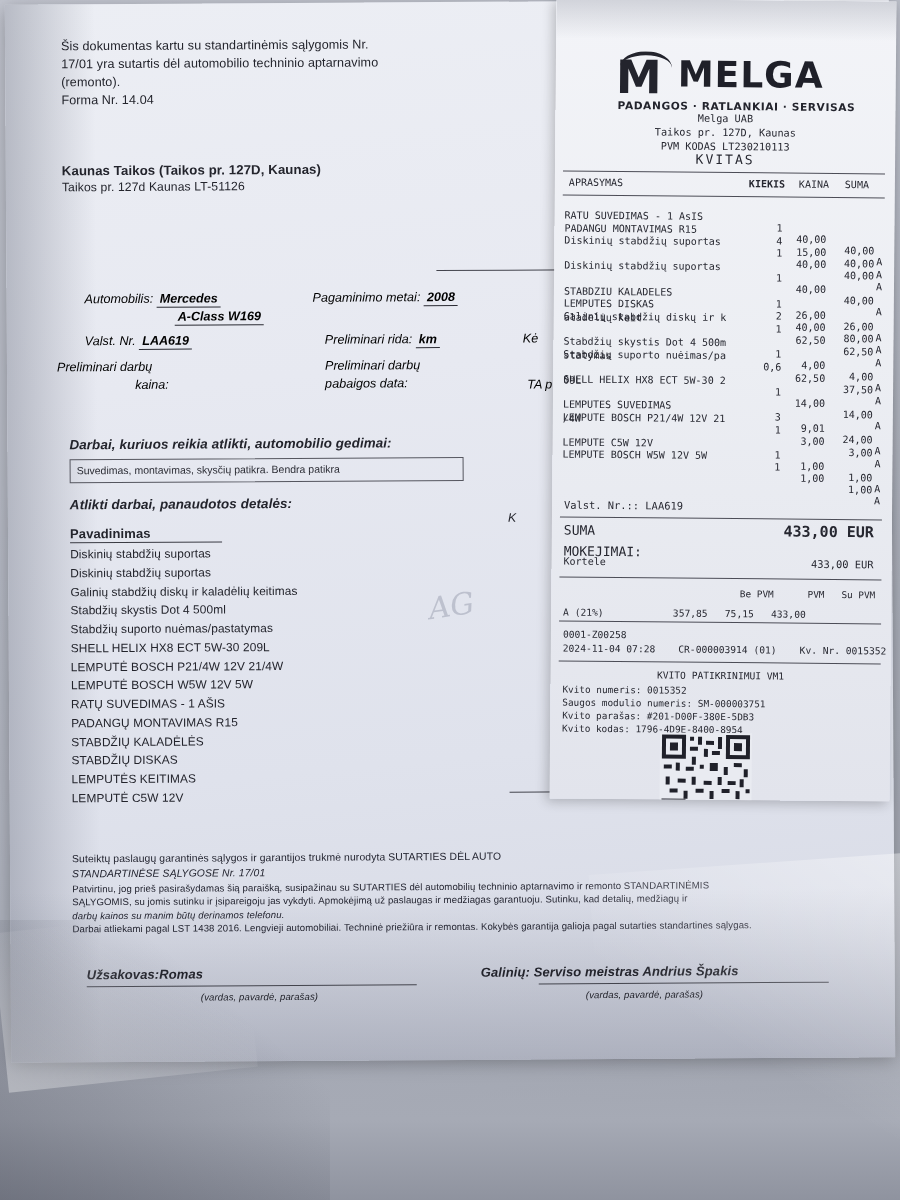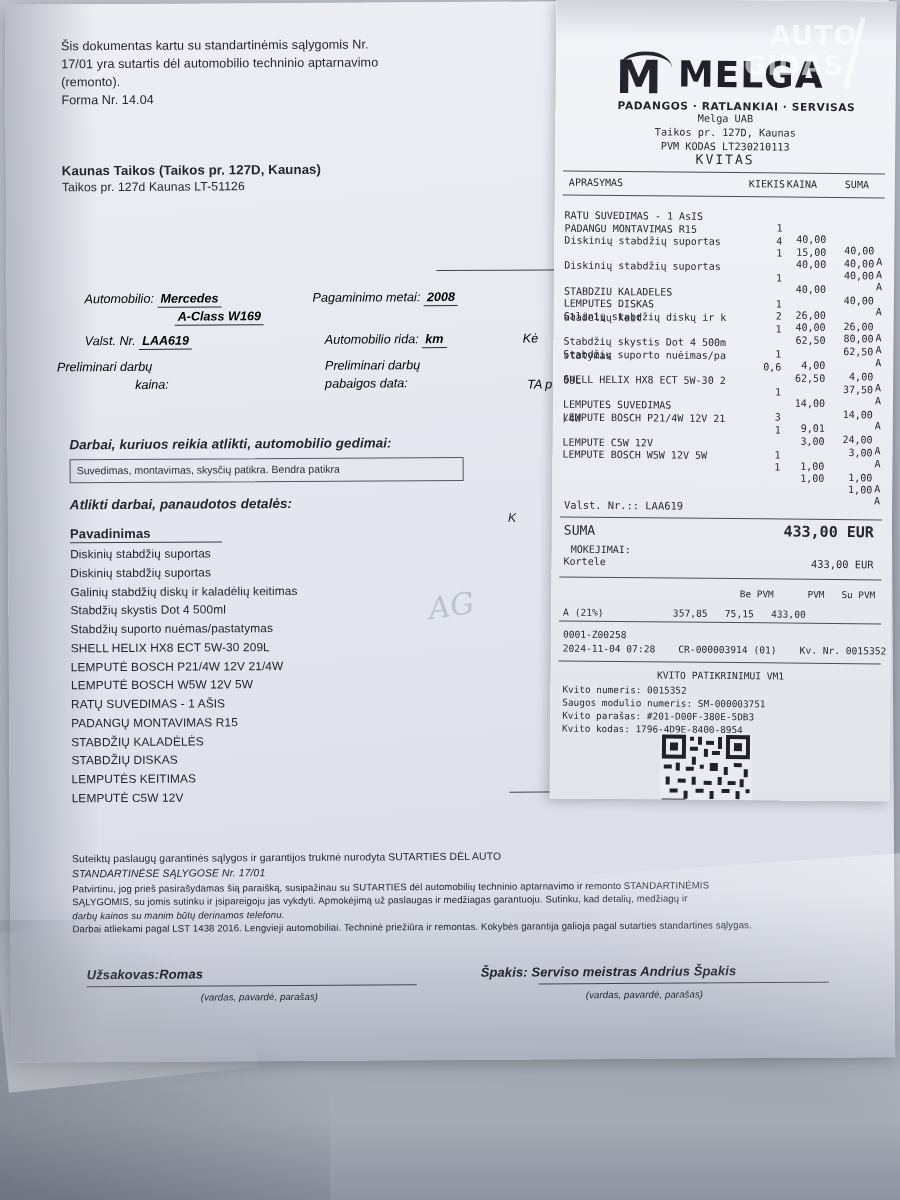--- a/index.html
+++ b/index.html
@@ -151,21 +151,21 @@
   #items-r .row .q { position:absolute; left: 190px; text-align:right; width: 28px;}
   #items-r .row .p { position:absolute; left: 222px; text-align:right; width: 40px;}
   #items-r .row .s { position:absolute; left: 266px; text-align:right; width: 44px;}
   #items-r .row .t { position:absolute; left: 312px; }
   #items-r .cont { position: relative; height: 12.6px; white-space: pre; }
 
   #plate { position:absolute; left: 12px; top: 500px; font-size: 10.4px;}
   #hr3 { position:absolute; left: 8px; top: 518px; width: 322px; border-bottom: 1px solid #4c4d57;}
   #suma-l { position:absolute; left: 12px; top: 524px; font-size: 13px;}
   #suma-v { position:absolute; right: 18px; top: 522px; font-size: 15px; font-weight: bold;}
-  #mok { position:absolute; left: 19px; top: 545px; font-size: 10px;}
+  #mok { position:absolute; left: 12px; top: 545px; font-size: 13px;}
   #mok2 { position:absolute; left: 12px; top: 557px; font-size: 10px;}
   #mok2v { position:absolute; right: 18px; top: 557px; font-size: 10.4px;}
   #hr4 { position:absolute; left: 8px; top: 578px; width: 322px; border-bottom: 1px solid #4c4d57;}
   #vat-h { position:absolute; right: 16px; top: 588px; font-size: 9.4px; white-space: pre; text-align:right;}
   #vat-r { position:absolute; left: 12px; top: 608px; font-size: 9.6px; white-space: pre;}
   #hr5 { position:absolute; left: 8px; top: 622px; width: 322px; border-bottom: 1px solid #4c4d57;}
   #meta1 { position:absolute; left: 12px; top: 630px; font-size: 9.6px;}
   #meta2 { position:absolute; left: 12px; top: 644px; font-size: 9.6px; white-space: pre;}
   #hr6 { position:absolute; left: 8px; top: 662px; width: 322px; border-bottom: 1px solid #4c4d57;}
   #verif-t { position:absolute; left: 0; top: 670px; width: 100%; text-align:center; font-size: 9.6px;}
@@ -244,36 +244,36 @@
       <div class="sub">Taikos pr. 127d Kaunas LT-51126</div>
     </div>
 
     <div class="doc-text it" id="order-right">
       <div>Užsako</div>
       <div>Te</div>
     </div>
     <div class="rule" style="left:430px; top:268px; width:150px;"></div>
 
     <div class="fld" style="left:78px; top:288px;">
-      <span class="lbl">Automobilio:</span>
+      <span class="lbl">Automobilis:</span>
       <span class="val">Mercedes</span>
     </div>
     <div class="fld" style="left:168px; top:306px;">
       <span class="val">A-Class W169</span>
     </div>
     <div class="fld" style="left:306px; top:288px;">
       <span class="lbl">Pagaminimo metai:</span>
       <span class="val">2008</span>
     </div>
     <div class="fld" style="left:78px; top:330px;">
       <span class="lbl">Valst. Nr.</span>
       <span class="val">LAA619</span>
     </div>
     <div class="fld" style="left:318px; top:330px;">
-      <span class="lbl">Automobilio rida:</span>
+      <span class="lbl">Preliminari rida:</span>
       <span class="val">km</span>
     </div>
     <div class="fld it" style="left:516px; top:330px;">Kė</div>
     <div class="fld it" style="left:520px; top:376px;">TA p</div>
 
     <div class="fld it" style="left:50px; top:356px;">Preliminari darbų</div>
     <div class="fld it" style="left:128px; top:374px;">kaina:</div>
     <div class="fld it" style="left:318px; top:356px;">Preliminari darbų</div>
     <div class="fld it" style="left:318px; top:374px;">pabaigos data:</div>
 
@@ -316,21 +316,21 @@
       <div>Darbai atliekami pagal LST 1438 2016. Lengvieji automobiliai. Techninė priežiūra ir remontas. Kokybės garantija galioja pagal sutarties standartines sąlygas.</div>
     </div>
 
     <div class="doc-text" id="sig-left-name">
       <span>Užsakovas:</span><span>Romas</span>
     </div>
     <div class="rule" id="sig-left-line"></div>
     <div class="doc-text" id="sig-left-cap">(vardas, pavardė, parašas)</div>
 
     <div class="doc-text" id="sig-right-name">
-      <span class="b">Špakis:</span>
+      <span class="b">Galinių:</span>
       <span class="b">Serviso meistras Andrius Špakis</span>
     </div>
     <div class="rule" id="sig-right-line"></div>
     <div class="doc-text" id="sig-right-cap">(vardas, pavardė, parašas)</div>
   </div>
 
   <div id="receipt">
     <div class="topshade"></div>
 
     <div id="logo-wrap">
@@ -344,22 +344,22 @@
       <div>Melga UAB</div>
       <div>Taikos pr. 127D, Kaunas</div>
       <div>PVM KODAS LT230210113</div>
     </div>
 
     <div id="kvitas">KVITAS</div>
     <div id="hr1"></div>
 
     <div id="cols">
       <span style="position:absolute;left:2px;">APRASYMAS</span>
-      <span style="position:absolute;left:182px;">KIEKIS</span>
-      <span style="position:absolute;left:220px;">KAINA</span>
+      <span style="position:absolute;left:182px;font-weight:bold;">KIEKIS</span>
+      <span style="position:absolute;left:232px;">KAINA</span>
       <span style="position:absolute;left:278px;">SUMA</span>
     </div>
     <div id="hr2"></div>
 
     <div id="items-r">
       <div class="row">
         <span class="d">RATU SUVEDIMAS - 1 AsIS</span>
         <span class="q">1</span>
         <span class="p">40,00</span>
         <span class="s">40,00</span>
@@ -528,23 +528,18 @@
       <div class="qrm" style="left:86px;top:56px;width:4px;height:4px;"></div>
       <div class="qrm" style="left:32px;top:68px;width:4px;height:8px;"></div>
 
       <div class="qrm" style="left:56px;top:68px;width:4px;height:8px;"></div>
 
       <div class="qrm" style="left:80px;top:68px;width:4px;height:8px;"></div>
 
     </div>
   </div>
 
-  <div id="agidas">
-    <div id="ag1">AUTO</div>
-    <div id="ag2">GIDAS</div>
-    <div id="agslash"></div>
-  </div>
 
   <div class="diag-shadow" id="bottom-band"></div>
   <div class="diag-shadow" id="shadow-tri"></div>
   <div class="diag-shadow" id="shadow-corner"></div>
   <div class="diag-shadow" id="fold"></div>
 </div>
 
 </body></html>

